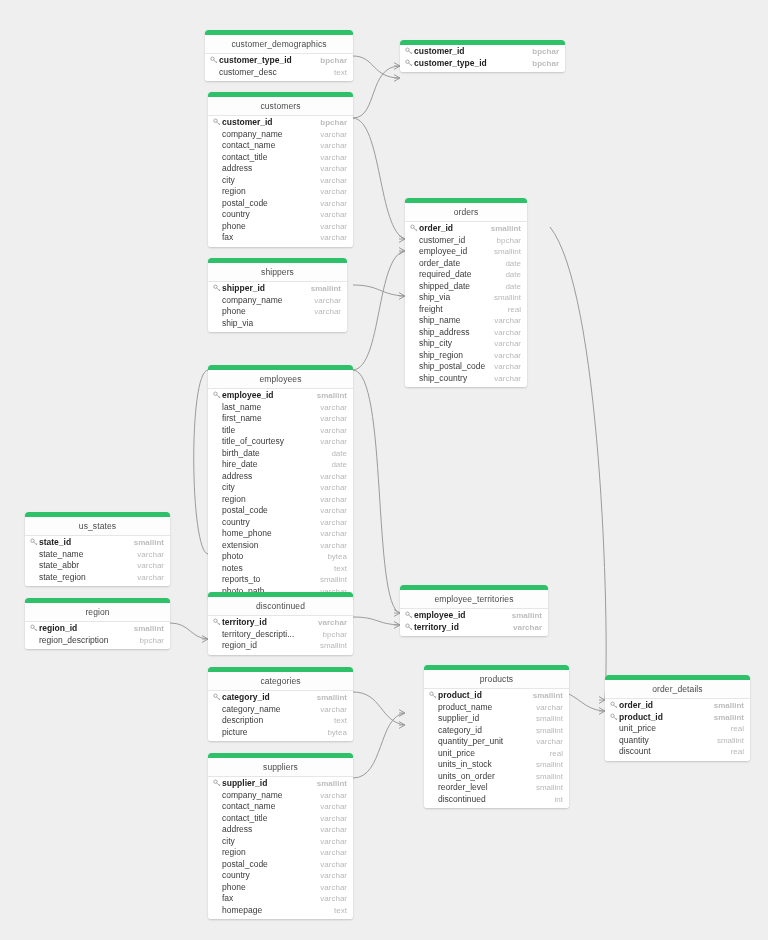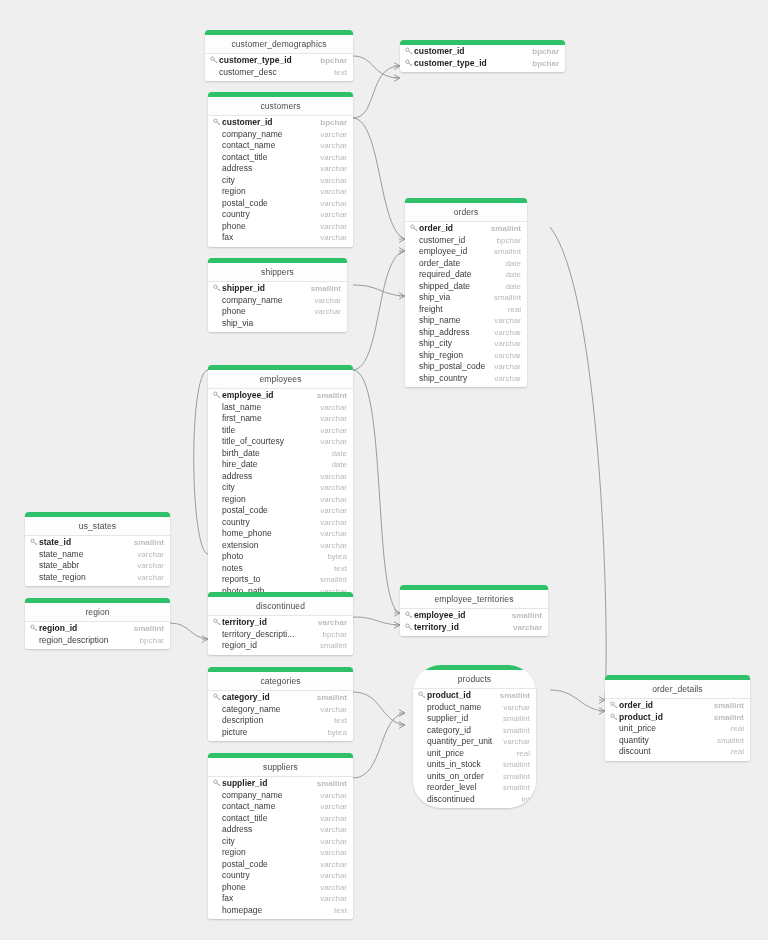--- a/index.html
+++ b/index.html
@@ -592,21 +592,21 @@
             <span class="col-name">description</span>
             <span class="col-type">text</span>
           </div>
           <div class="col-row">
             <span class="key-spacer"></span>
             <span class="col-name">picture</span>
             <span class="col-type">bytea</span>
           </div>
         </div>
       </div>
-      <div class="table-node" style="left: 413px; top: 665px; width: 123px; border-radius: 28px;">
+      <div class="table-node" style="left: 424px; top: 665px; width: 145px;">
         <div class="table-accent"></div>
         <div class="table-title">products</div>
         <div class="cols">
           <div class="col-row">
             <span class="key-icon"><svg viewBox="0 0 10 10" width="8" height="8">
                 <circle cx="3.1" cy="3.4" r="2.1" fill="none" stroke="#8a8a8a" stroke-width="0.9"></circle>
                 <path d="M4.6 4.9 L8.6 8.9 M7.1 7.4 L8.2 6.3 M8.0 8.3 L9.0 7.3" fill="none" stroke="#8a8a8a" stroke-width="0.9"></path>
               </svg></span>
             <span class="col-name pk">product_id</span>
             <span class="col-type pk">smallint</span>

